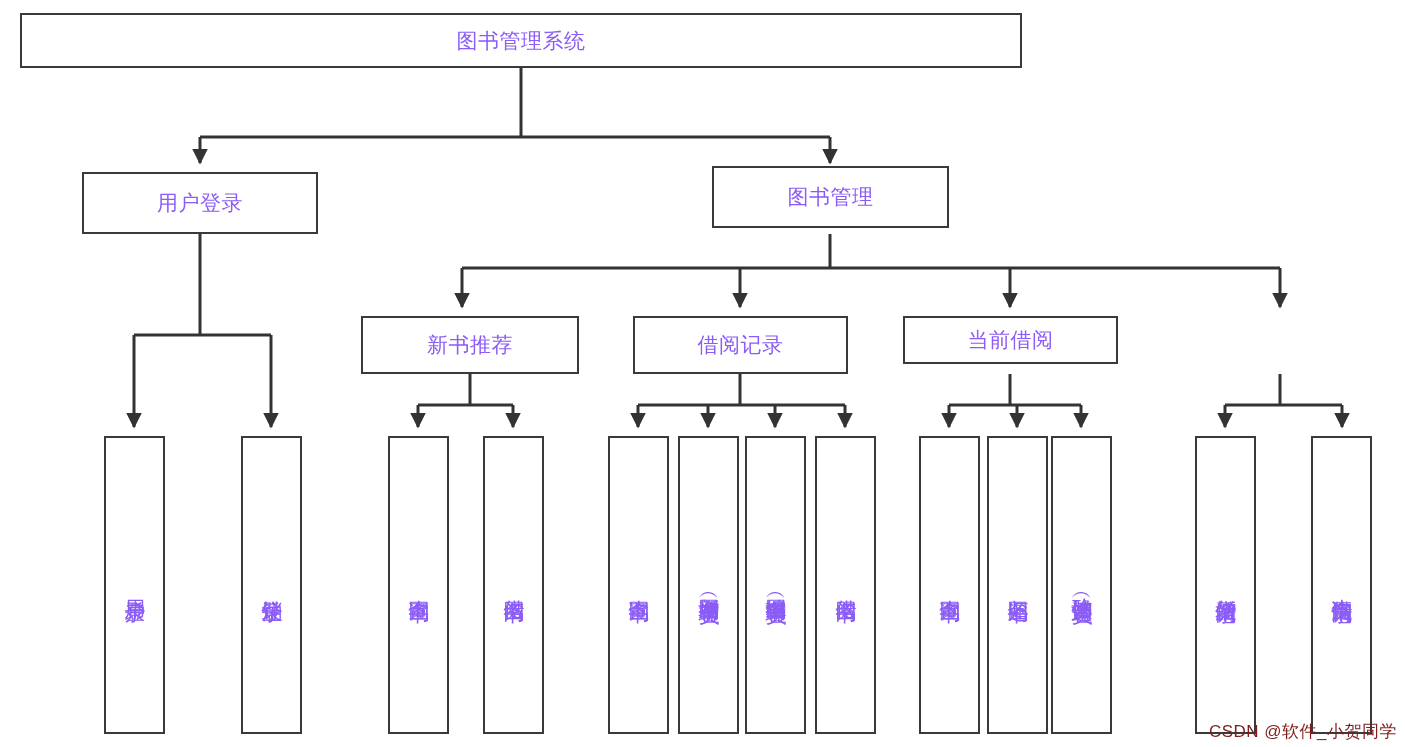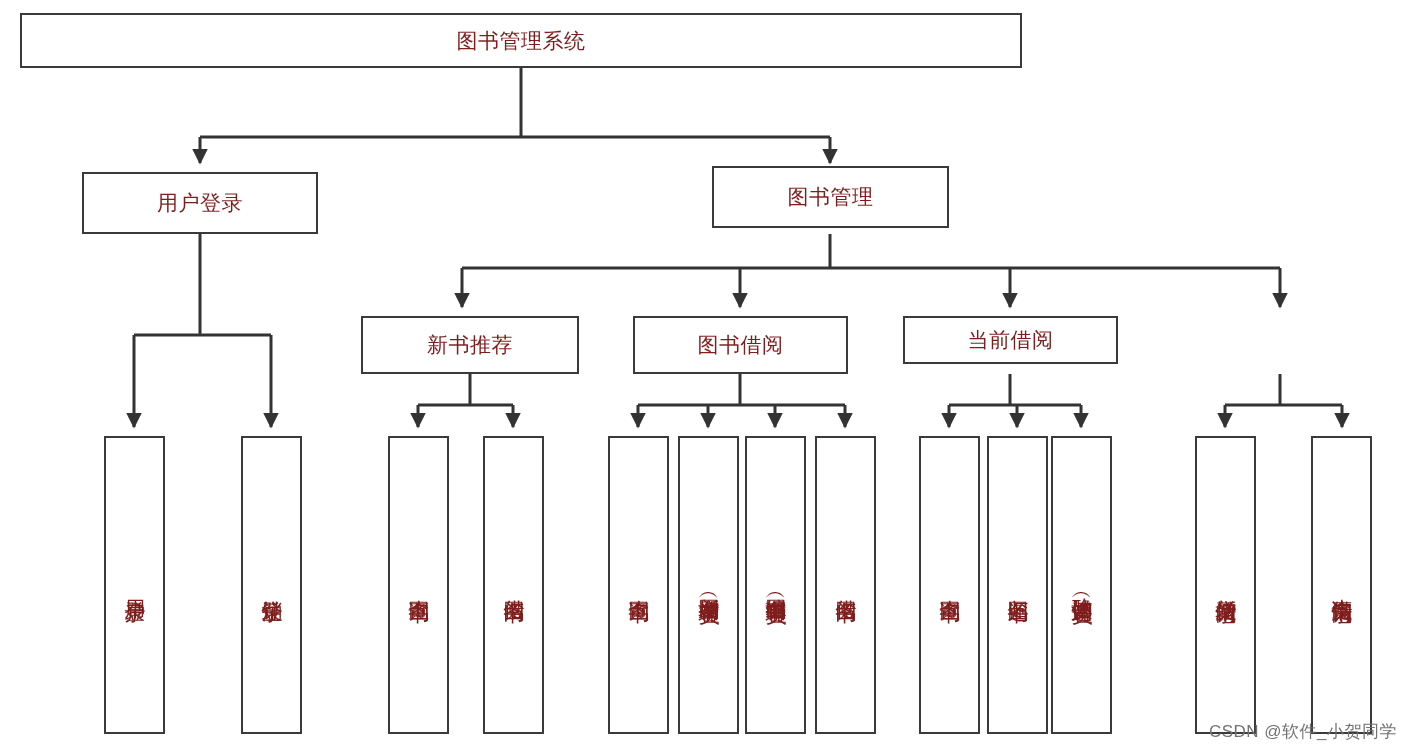--- a/index.html
+++ b/index.html
@@ -26,21 +26,21 @@
     pointer-events: none;
   }
   .node {
     position: absolute;
     box-sizing: border-box;
     background: #ffffff;
     border: 2.5px solid #3a3a3a;
     display: flex;
     align-items: center;
     justify-content: center;
-    color: #7f1d1d;
+    color: #8b5cf6;
     text-align: center;
     z-index: 2;
   }
   .node.horiz {
     font-size: 21px;
     letter-spacing: 0.5px;
   }
   .node.vert {
     writing-mode: vertical-rl;
     text-orientation: upright;
@@ -56,21 +56,21 @@
   }
   .node .label {
     display: block;
     white-space: pre-line;
   }
   #watermark {
     position: absolute;
     right: 8px;
     bottom: 4px;
     font-size: 17px;
-    color: #737373;
+    color: #7f1d1d;
     z-index: 5;
     white-space: nowrap;
     letter-spacing: 0.5px;
   }
 </style>
 </head>
 <body>
 
 <div id="canvas">
 
@@ -137,21 +137,21 @@
 
   <div class="node horiz" style="left:712px; top:166px; width:237px; height:62px;">
     <span class="label">图书管理</span>
   </div>
 
   <div class="node horiz" style="left:361px; top:316px; width:218px; height:58px;">
     <span class="label">新书推荐</span>
   </div>
 
   <div class="node horiz" style="left:633px; top:316px; width:215px; height:58px;">
-    <span class="label">图书借阅</span>
+    <span class="label">借阅记录</span>
   </div>
 
   <div class="node horiz" style="left:903px; top:316px; width:215px; height:48px;">
     <span class="label">当前借阅</span>
   </div>
 
 
   <div class="node vert" style="left:104px; top:436px; width:61px; height:298px;">
     <span class="label">用户登录</span>
   </div>

